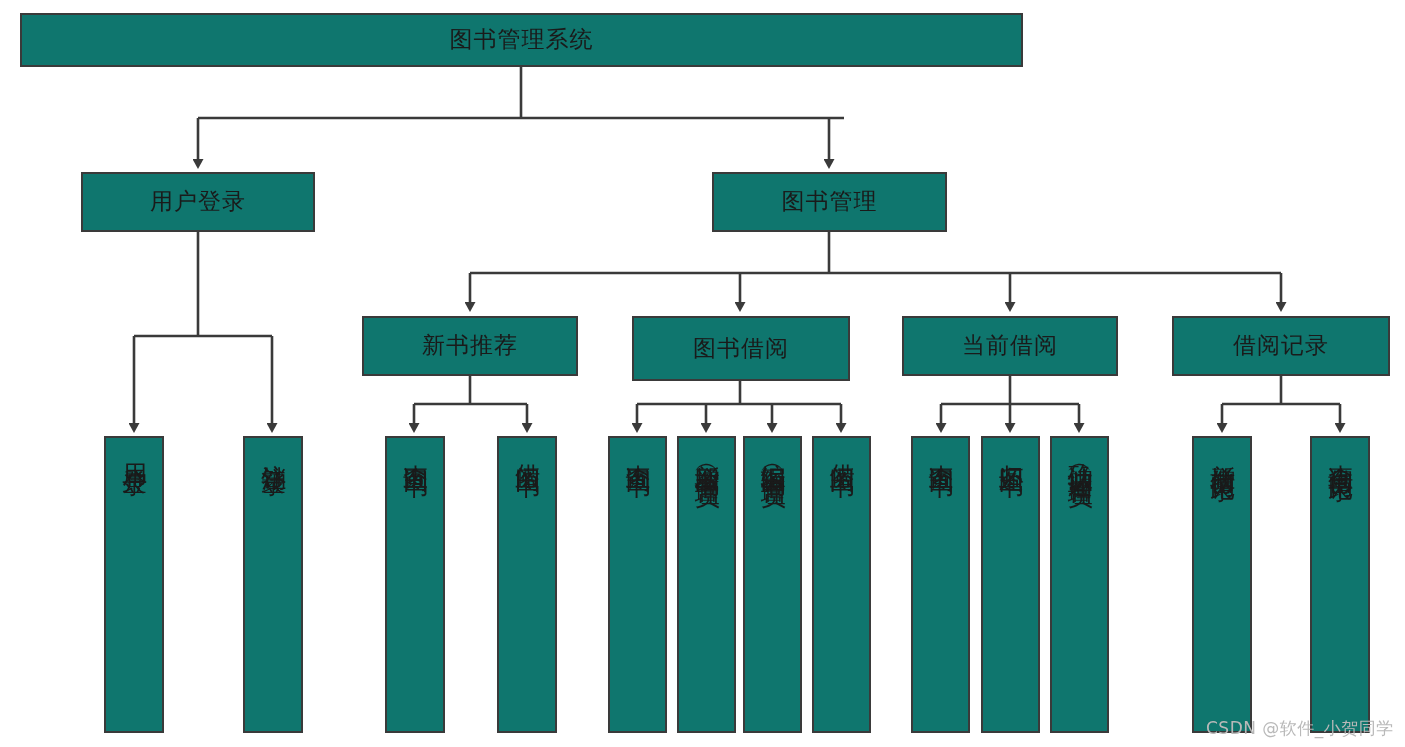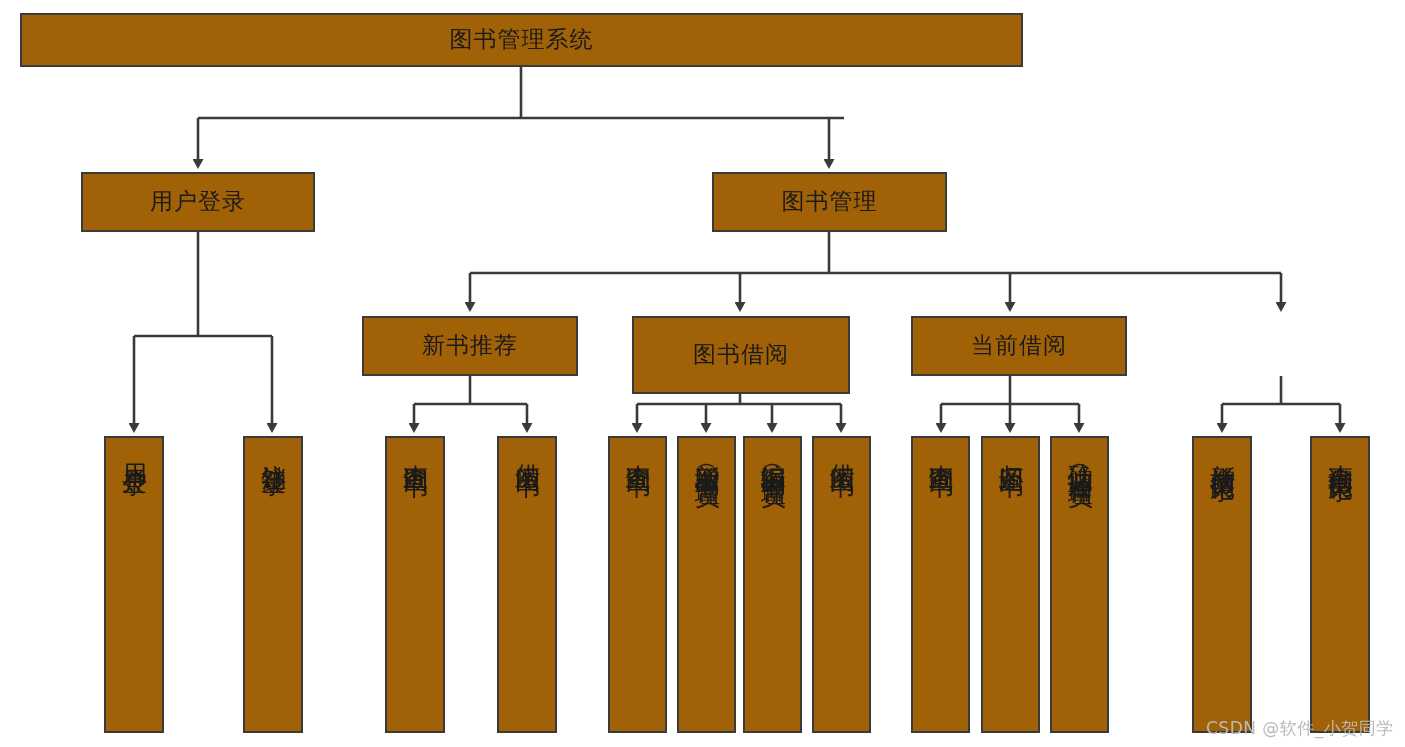--- a/index.html
+++ b/index.html
@@ -22,21 +22,21 @@
     position: absolute;
     left: 0;
     top: 0;
     width: 1405px;
     height: 747px;
     pointer-events: none;
   }
   .node {
     position: absolute;
     box-sizing: border-box;
-    background: #a16207;
+    background: #0f766e;
     border: 2.5px solid #3a3a3a;
     display: flex;
     align-items: center;
     justify-content: center;
     color: #1a1a1a;
   }
   .node .label {
     display: block;
     text-align: center;
     line-height: 1.28;
@@ -134,25 +134,28 @@
   <div class="node horiz" style="left:81px; top:172px; width:234px; height:60px;">
     <span class="label">用户登录</span>
   </div>
   <div class="node horiz" style="left:362px; top:316px; width:216px; height:60px;">
     <span class="label">新书推荐</span>
   </div>
 
   <div class="node horiz" style="left:712px; top:172px; width:235px; height:60px;">
     <span class="label">图书管理</span>
   </div>
-  <div class="node horiz" style="left:632px; top:316px; width:218px; height:78px;">
+  <div class="node horiz" style="left:632px; top:316px; width:218px; height:65px;">
     <span class="label">图书借阅</span>
   </div>
-  <div class="node horiz" style="left:902px; top:316px; width:216px; height:60px;margin-left:9px;">
+  <div class="node horiz" style="left:902px; top:316px; width:216px; height:60px;">
     <span class="label">当前借阅</span>
+  </div>
+  <div class="node horiz" style="left:1172px; top:316px; width:218px; height:60px;">
+    <span class="label">借阅记录</span>
   </div>
 
   <div class="node vert" style="left:104px; top:436px; width:60px; height:297px;">
     <span class="label">用户登录</span>
   </div>
   <div class="node vert" style="left:243px; top:436px; width:60px; height:297px;">
     <span class="label">注销登录</span>
   </div>
 
   <div class="node vert" style="left:385px; top:436px; width:60px; height:297px;">

